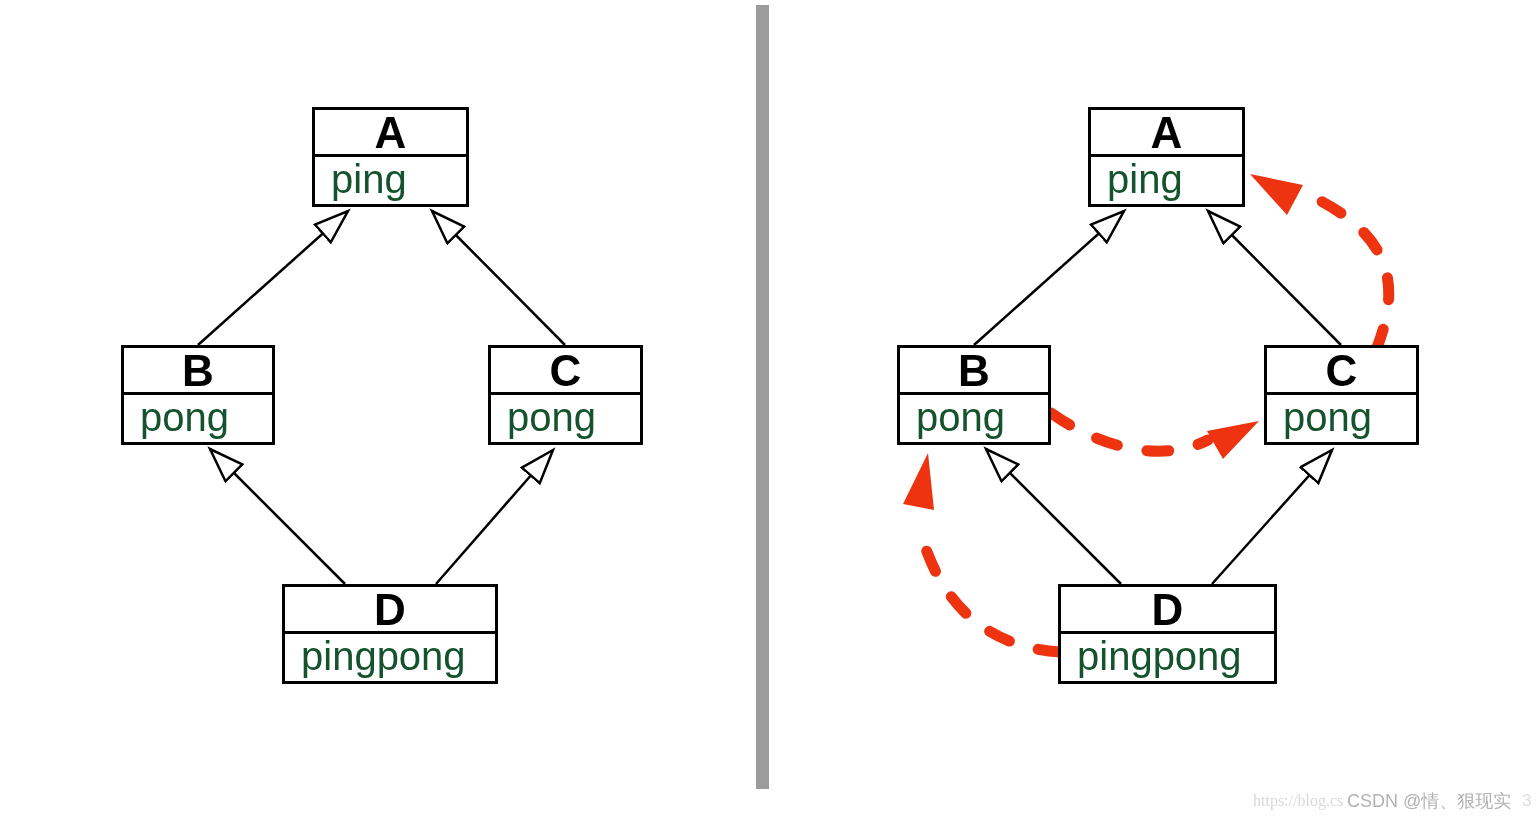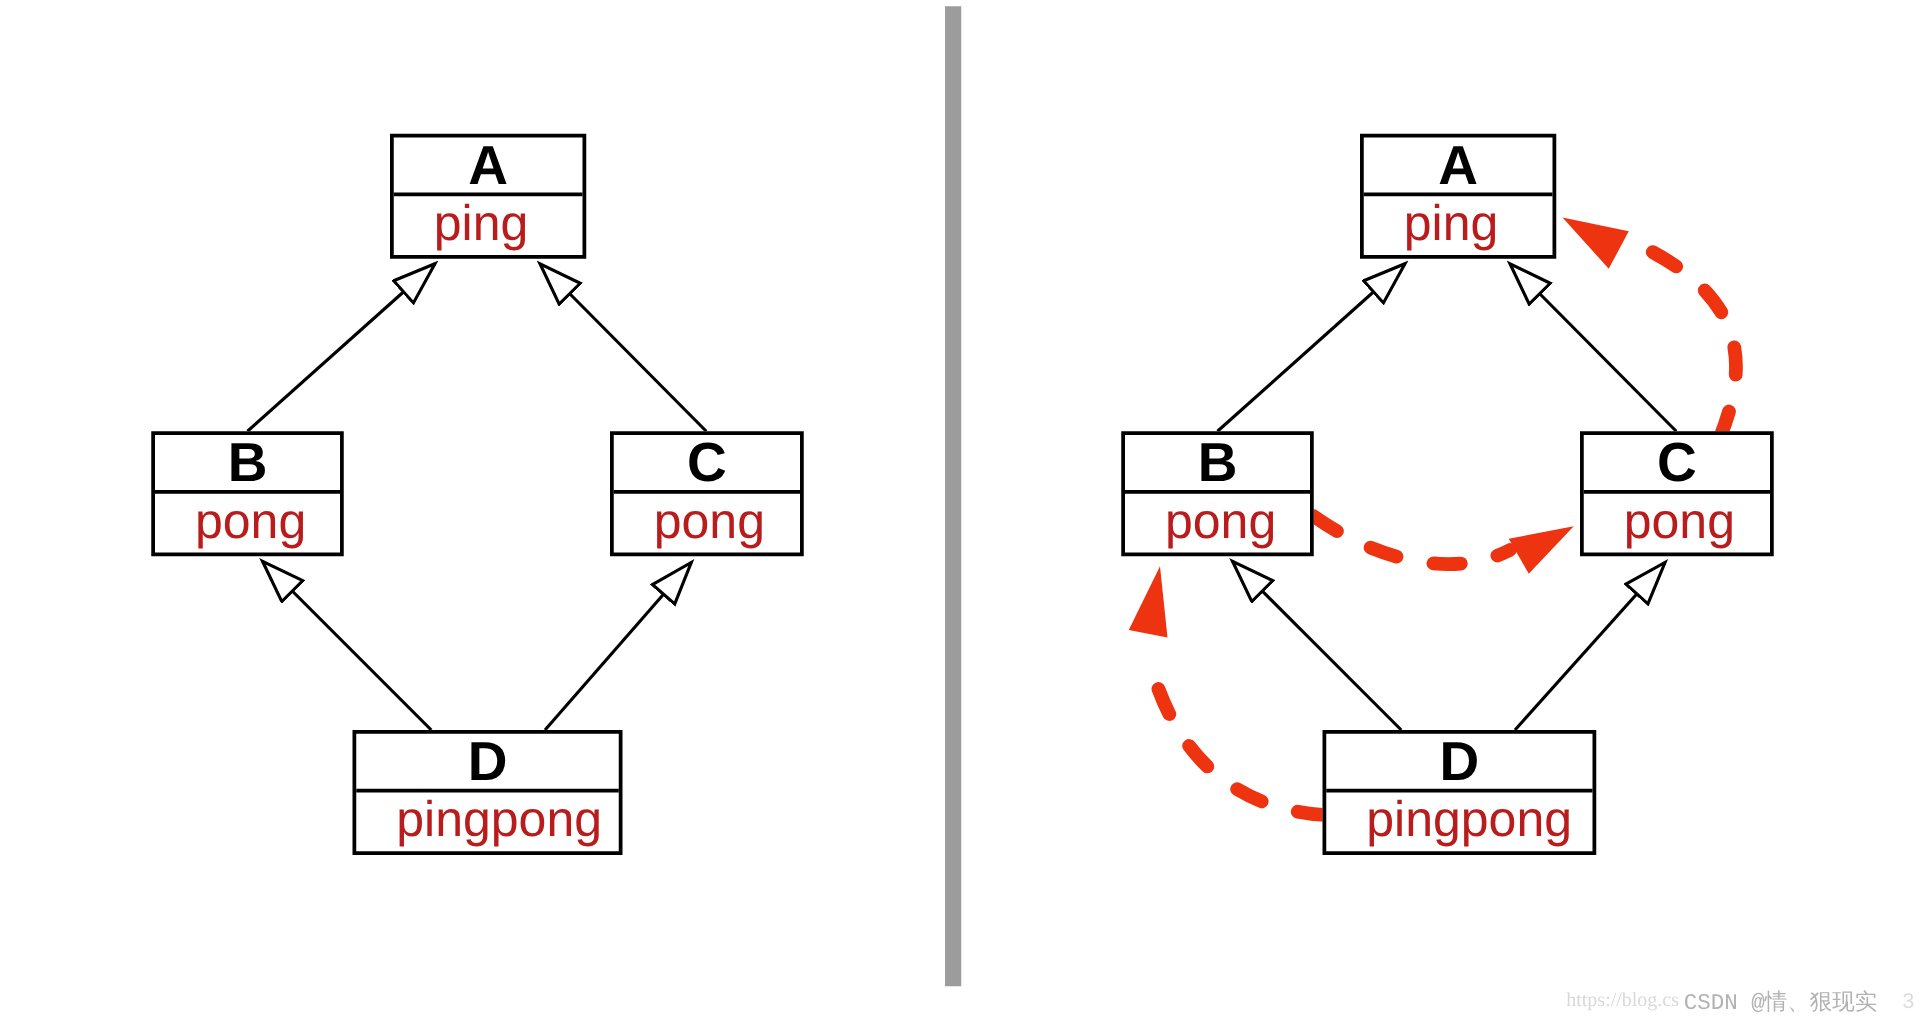--- a/index.html
+++ b/index.html
@@ -19,36 +19,35 @@
             stroke-dasharray:22 30;stroke-linecap:round}
   .red-head{fill:var(--accent-red);stroke:none}
   .class-box{
     position:absolute;background:#fff;border:3px solid var(--line-black);
   }
   .cname{
     height:47px;line-height:46px;border-bottom:3px solid var(--line-black);
     font-weight:bold;font-size:44px;text-align:center;color:#000;
   }
   .cmethod{
-    height:47px;line-height:44px;font-size:40px;padding-left:32px;color:#b91c1c;border-radius:18px;
+    height:47px;line-height:44px;font-size:40px;padding-left:16px;color:#14532d;border-radius:18px;
   }
   .divider{
     position:absolute;left:756px;top:5px;width:13px;height:784px;
     background:var(--divider-gray);
   }
   .watermark{position:absolute;left:1250px;top:786px;width:300px;height:30px}
   .wm-url{
     position:absolute;left:3px;top:6px;font-size:16px;color:#d9d9d9;
     white-space:nowrap;
     font-family:Liberation Serif, serif;
   }
   .wm-user{
     position:absolute;left:97px;top:3px;font-size:18px;color:#b2b2b2;
     white-space:nowrap;
-    font-family:Liberation Mono, monospace;
   }
   .wm-frag{
     position:absolute;left:272px;top:5px;font-size:17px;color:#dcdcdc;
     white-space:nowrap;
   }
 </style>
 </head>
 <body>
 
 <div class="page">

